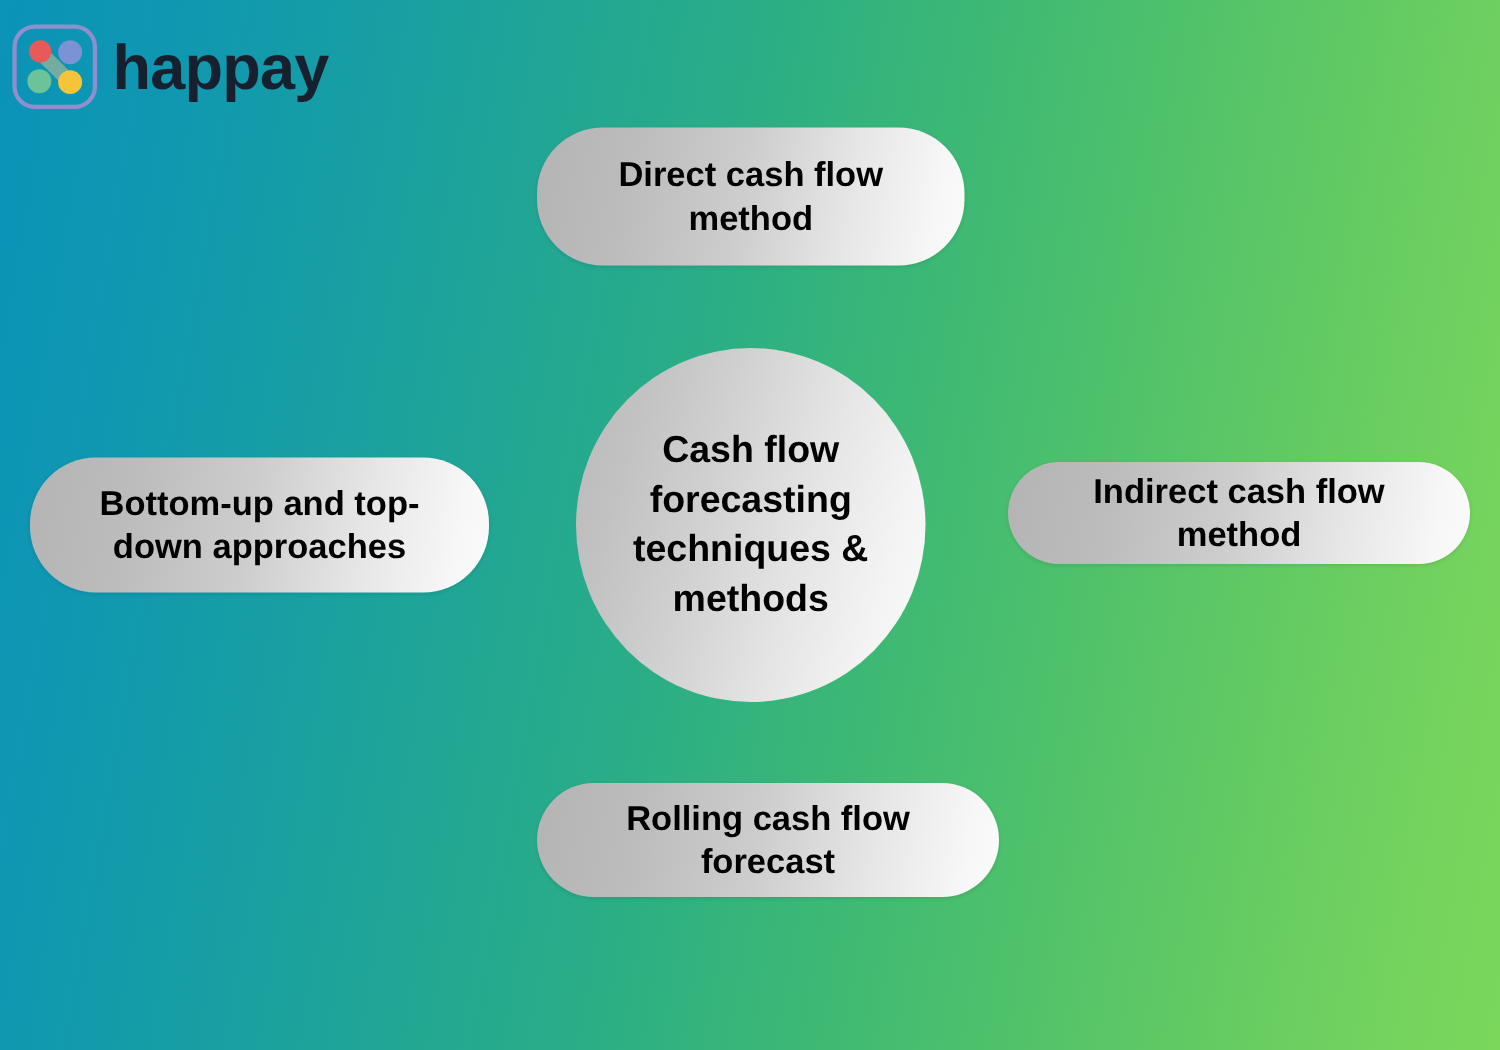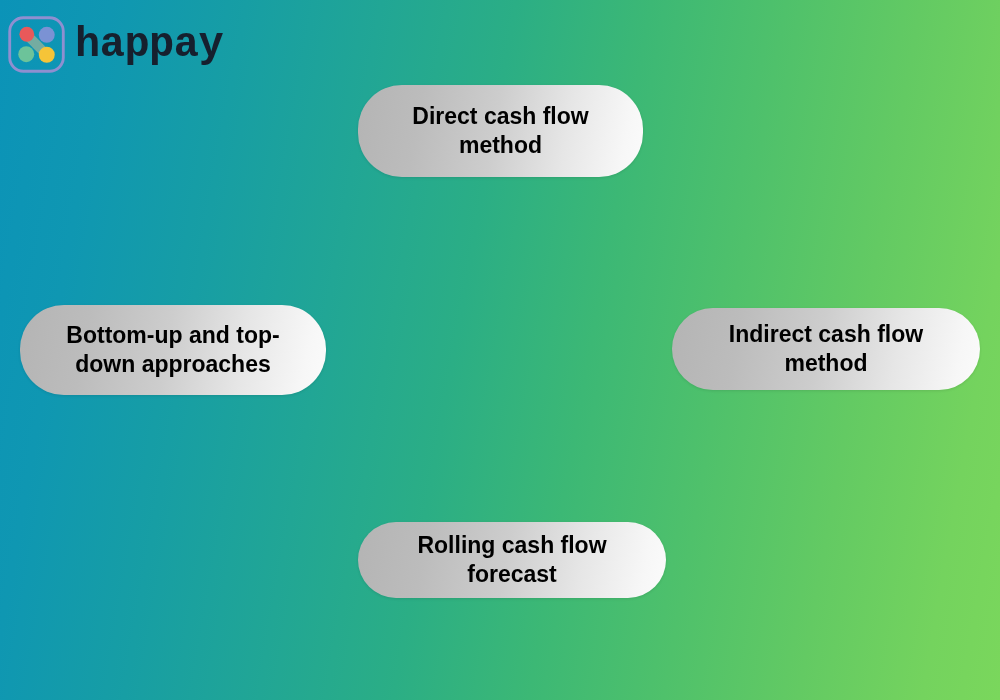--- a/index.html
+++ b/index.html
@@ -40,21 +40,21 @@
     width: 57px;
     height: 57px;
     display: block;
   }
   .logo-word {
     font-size: 42px;
     font-weight: 700;
     color: #16202e;
     letter-spacing: -0.5px;
     line-height: 1;
-    font-family: Liberation Mono, monospace;
+    font-family: Liberation Sans, sans-serif;
   }
 
   
   .node {
     position: absolute;
     display: flex;
     align-items: center;
     justify-content: center;
     text-align: center;
     color: #000000;
@@ -73,41 +73,42 @@
     border-radius: 50%;
     background: linear-gradient(105deg, #b9b9b9 0%, #c2c2c2 18%, #d2d2d2 40%, #e4e4e4 62%, #f4f4f4 84%, #fafafa 100%);
     font-size: 25px;
     line-height: 1.32;
     padding: 0 26px;
   }
 
   
   #node-top    { left: 358px; top: 85px;  width: 285px; height: 92px; }
   #node-left   { left: 20px;  top: 305px; width: 306px; height: 90px; }
-  #node-right  { left: 672px; top: 308px; width: 308px; height: 82px; }
+  #node-right  { left: 672px; top: 308px; width: 308px; height: 68px; }
   #node-bottom { left: 358px; top: 522px; width: 308px; height: 76px; }
   #node-center { left: 384px; top: 232px; width: 233px; height: 236px; }
 </style>
 </head>
 <body>
 
 <div id="canvas">
 
   <div class="logo-wrap">
     <svg class="logo-mark" viewBox="0 0 100 100">
       <rect x="3" y="3" width="94" height="94" rx="24" ry="24" fill="none" stroke="#8f8fd0" stroke-width="5"></rect>
       <path d="M34 34 C34 34 44 44 50 50 C56 56 66 66 66 66" stroke="#7fae9f" stroke-width="17" stroke-linecap="round" fill="none" opacity="0.9"></path>
       <circle cx="33" cy="32" r="13" fill="#e8595a"></circle>
       <circle cx="68" cy="33" r="14" fill="#7b92d4"></circle>
       <circle cx="32" cy="67" r="14" fill="#6cc39a"></circle>
       <circle cx="68" cy="68" r="14" fill="#f5c438"></circle>
     </svg>
     <span class="logo-word">happay</span>
   </div>
 
+  <div id="node-center" class="node hub">Cash flow forecasting techniques &amp; methods</div>
 
   <div id="node-left" class="node pill">Bottom-up and top-down approaches</div>
 
   <div id="node-top" class="node pill">Direct cash flow method</div>
 
   <div id="node-right" class="node pill">Indirect cash flow method</div>
 
   <div id="node-bottom" class="node pill">Rolling cash flow forecast</div>
 
 </div>

